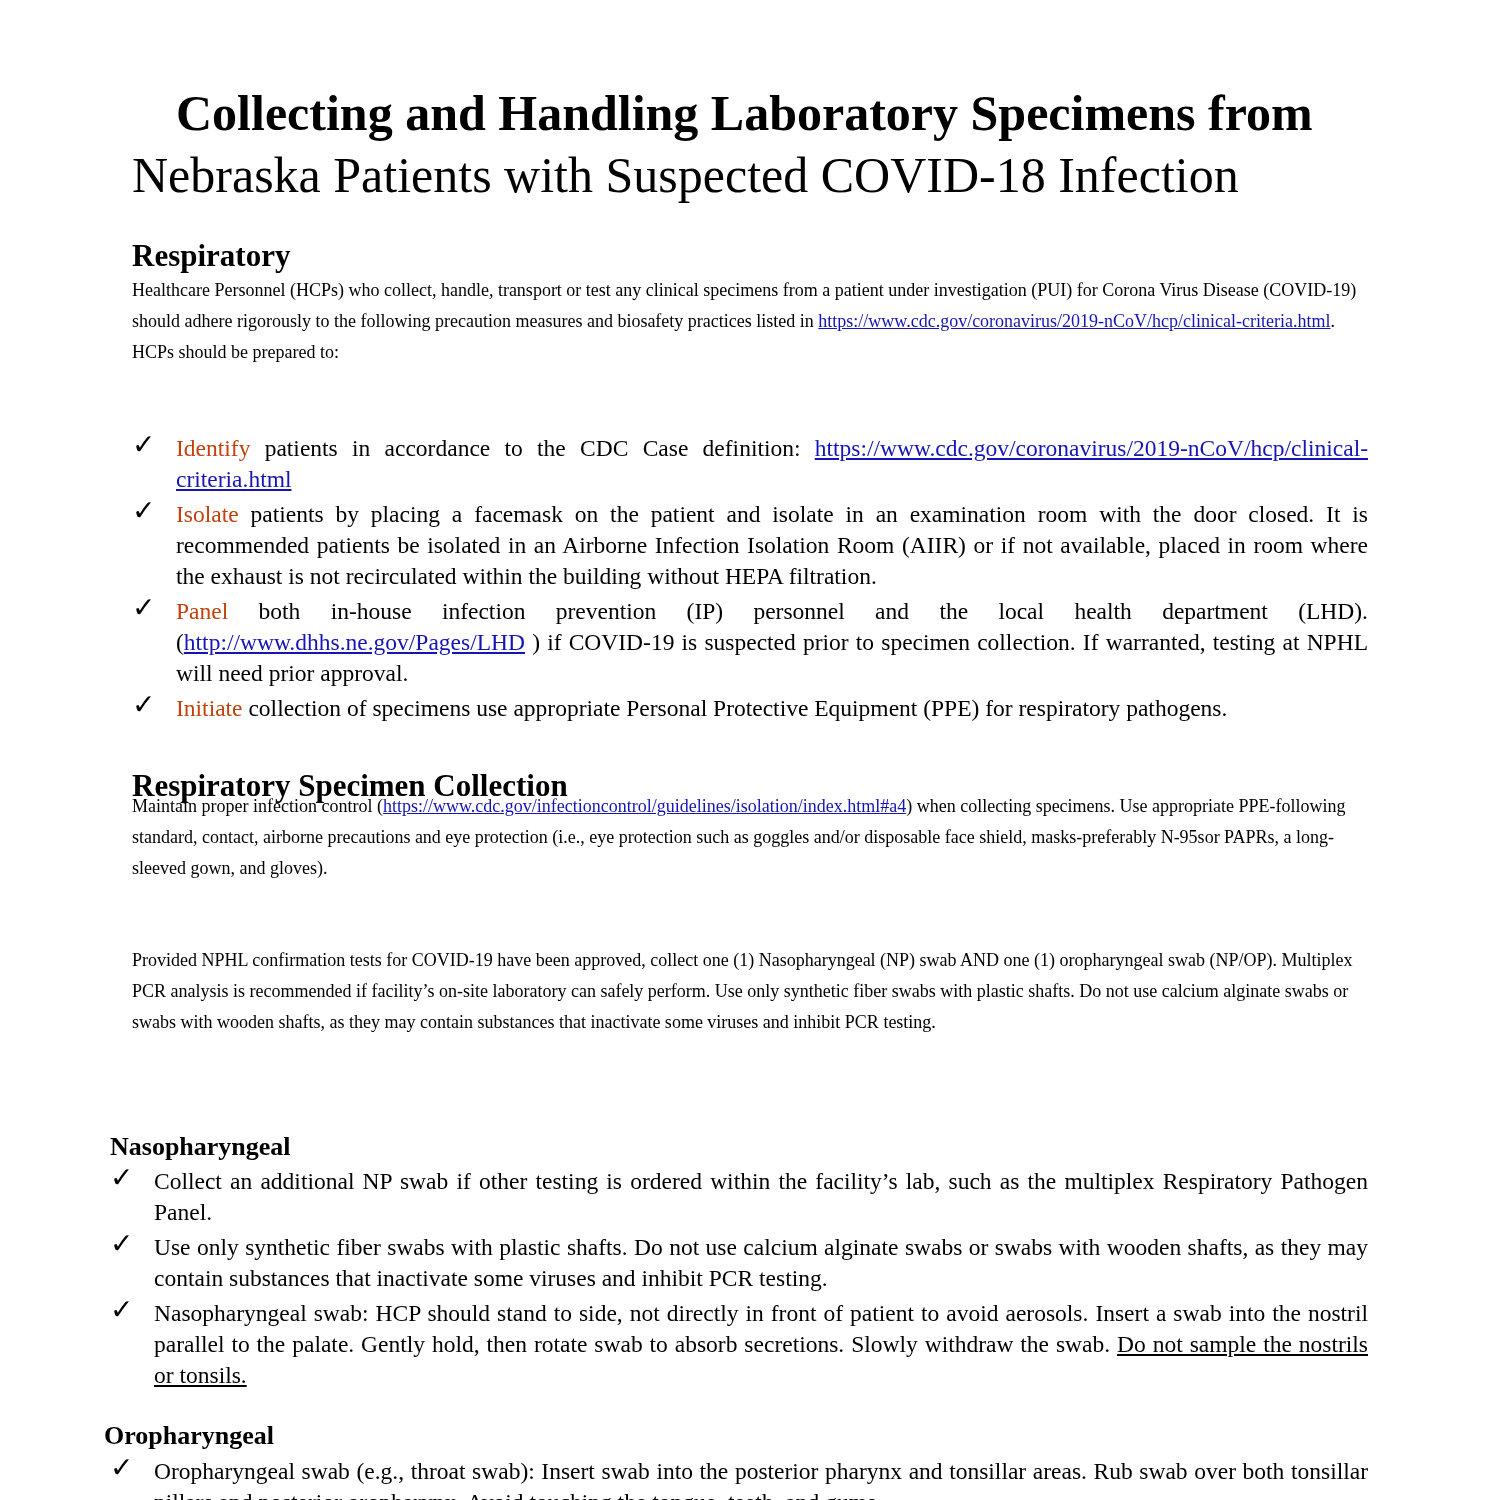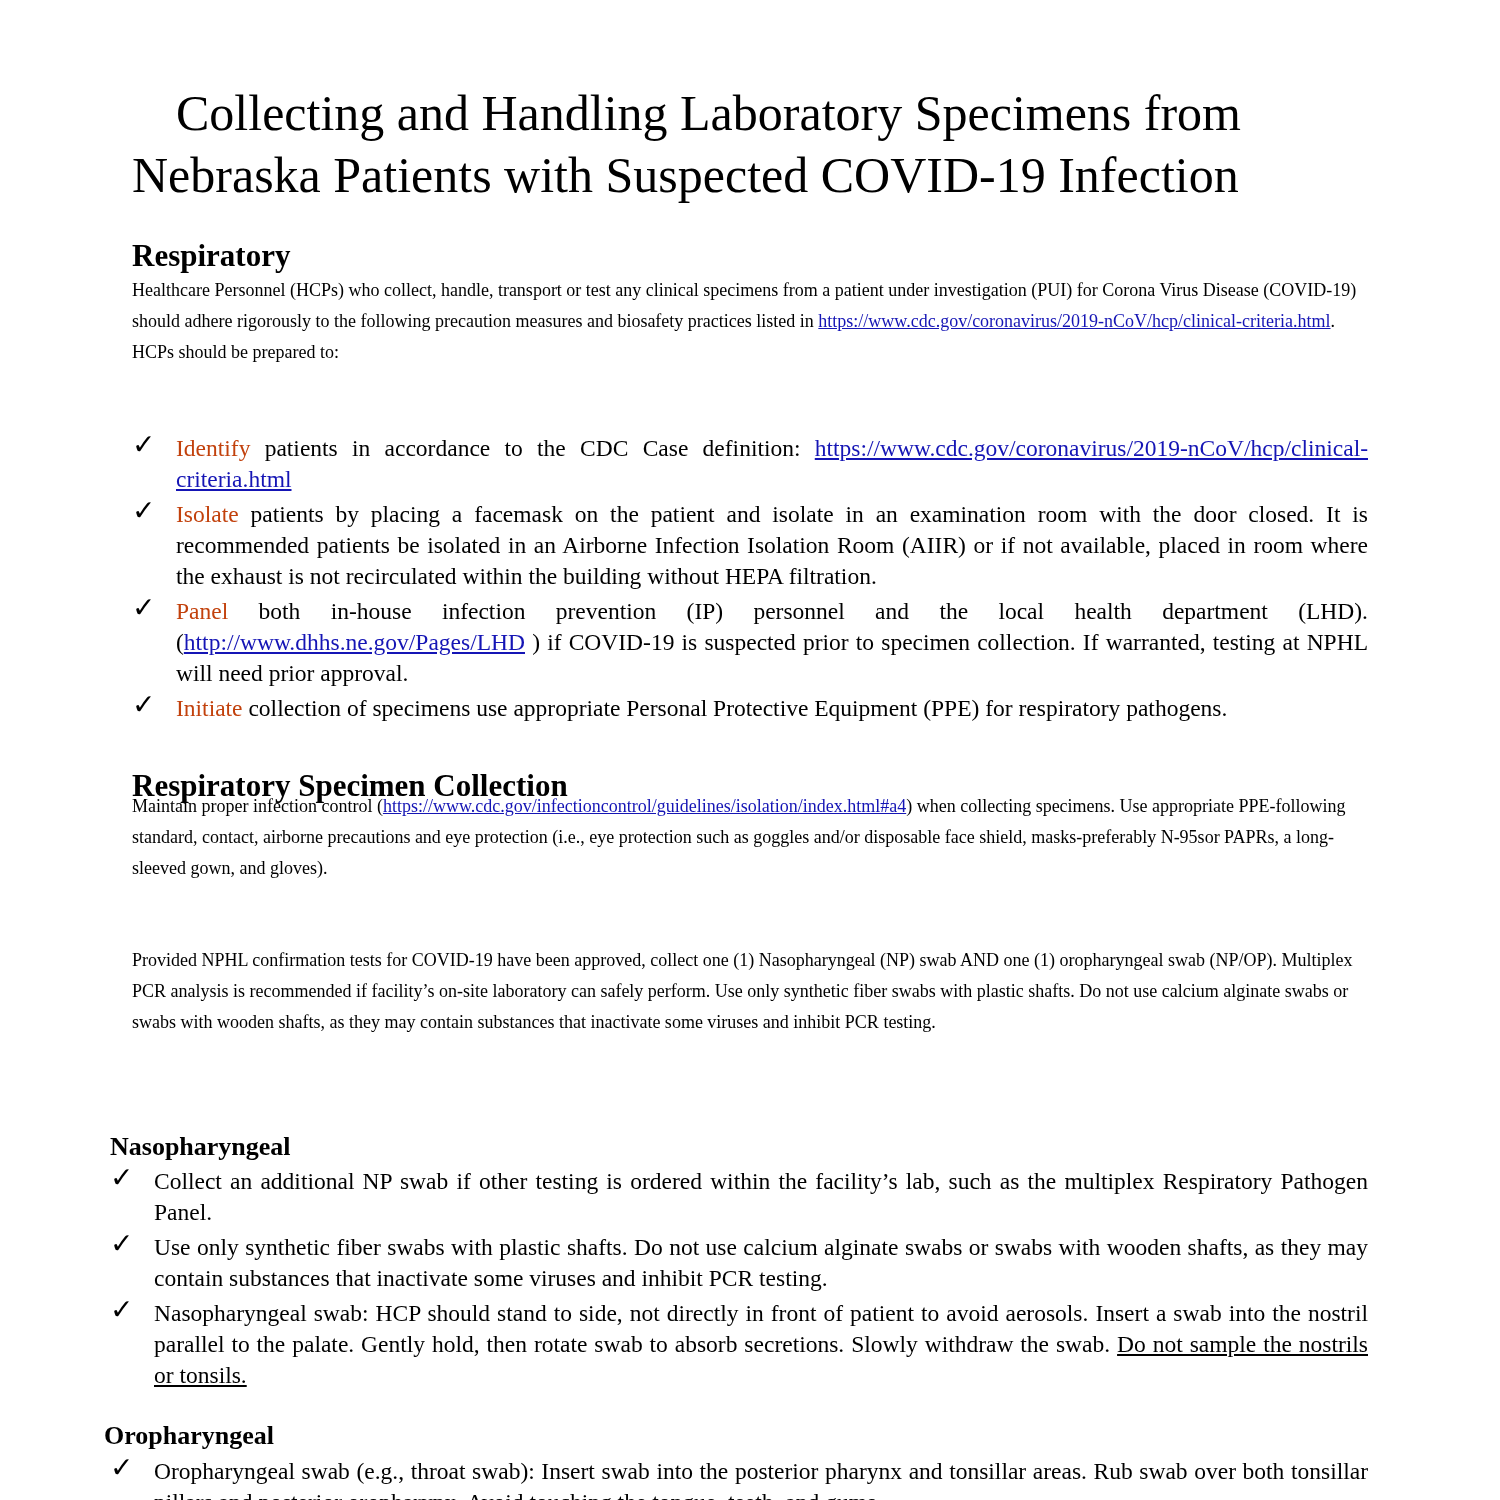--- a/index.html
+++ b/index.html
@@ -1,40 +1,40 @@
 <!DOCTYPE html>
 <html><head>
 <meta charset="utf-8">
 <style>
   html, body { margin:0; padding:0; background:#ffffff; }
   body { width:1500px; height:1500px; overflow:hidden; position:relative;
          font-family:"Liberation Serif", "DejaVu Serif", serif; color:#000; }
   .page { position:absolute; left:0; top:0; width:1500px; height:1500px; }
   .title { position:absolute; left:132px; top:82px; width:1240px; font-size:50px;
            line-height:62px; font-weight:normal; margin:0; }
-  .title .l1 { display:block; padding-left:44px; }
+  .title .l1 { display:block; padding-left:44px;font-weight:bold; }
   .title .l2 { display:block; }
   .h2 { position:absolute; font-size:31px; font-weight:bold; margin:0; line-height:36px; }
   .h3 { position:absolute; font-size:26px; font-weight:bold; margin:0; line-height:32px; }
   .para { position:absolute; font-size:18px; line-height:31px; margin:0; }
   a.link { color:#1a0dab; color:#1515b5; text-decoration:underline; }
   .red { color:#c2410c; }
   .u { text-decoration:underline; }
   .check-list { position:absolute; margin:0; padding:0; list-style:none; }
   .check-item { position:relative; font-size:23.5px; line-height:31px; text-align:justify; margin-bottom:4px; }
   .check-icon { position:absolute; top:-4px; font-size:28px; font-family:"DejaVu Sans", sans-serif; }
 </style>
 </head>
 <body>
 
 <div class="page">
 
   <h1 class="title">
     <span class="l1">Collecting and Handling Laboratory Specimens from</span>
-    <span class="l2">Nebraska Patients with Suspected COVID-19 Infection</span>
+    <span class="l2">Nebraska Patients with Suspected COVID-18 Infection</span>
   </h1>
 
   <h2 class="h2" style="left:132px; top:238px;">Respiratory</h2>
   <p class="para" style="left:132px; top:275px; width:1240px;"><span>Healthcare Personnel (HCPs) who collect, handle, transport or test any clinical specimens from a patient under investigation (PUI) for Corona Virus Disease (COVID-19) should adhere rigorously to the following precaution measures and biosafety practices listed in </span><a class="link">https://www.cdc.gov/coronavirus/2019-nCoV/hcp/clinical-criteria.html</a><span>.</span><br><span>HCPs should be prepared to:</span></p>
 
   <ul class="check-list" style="left:132px; top:433px; width:1236px;">
     <li class="check-item" style="padding-left:44px;">
       <span class="check-icon" style="left:0;">✓</span>
       <span class="red">Identify</span><span> patients in accordance to the CDC Case definition: </span><a class="link">https://www.cdc.gov/coronavirus/2019-nCoV/hcp/clinical-criteria.html</a>
     </li>

